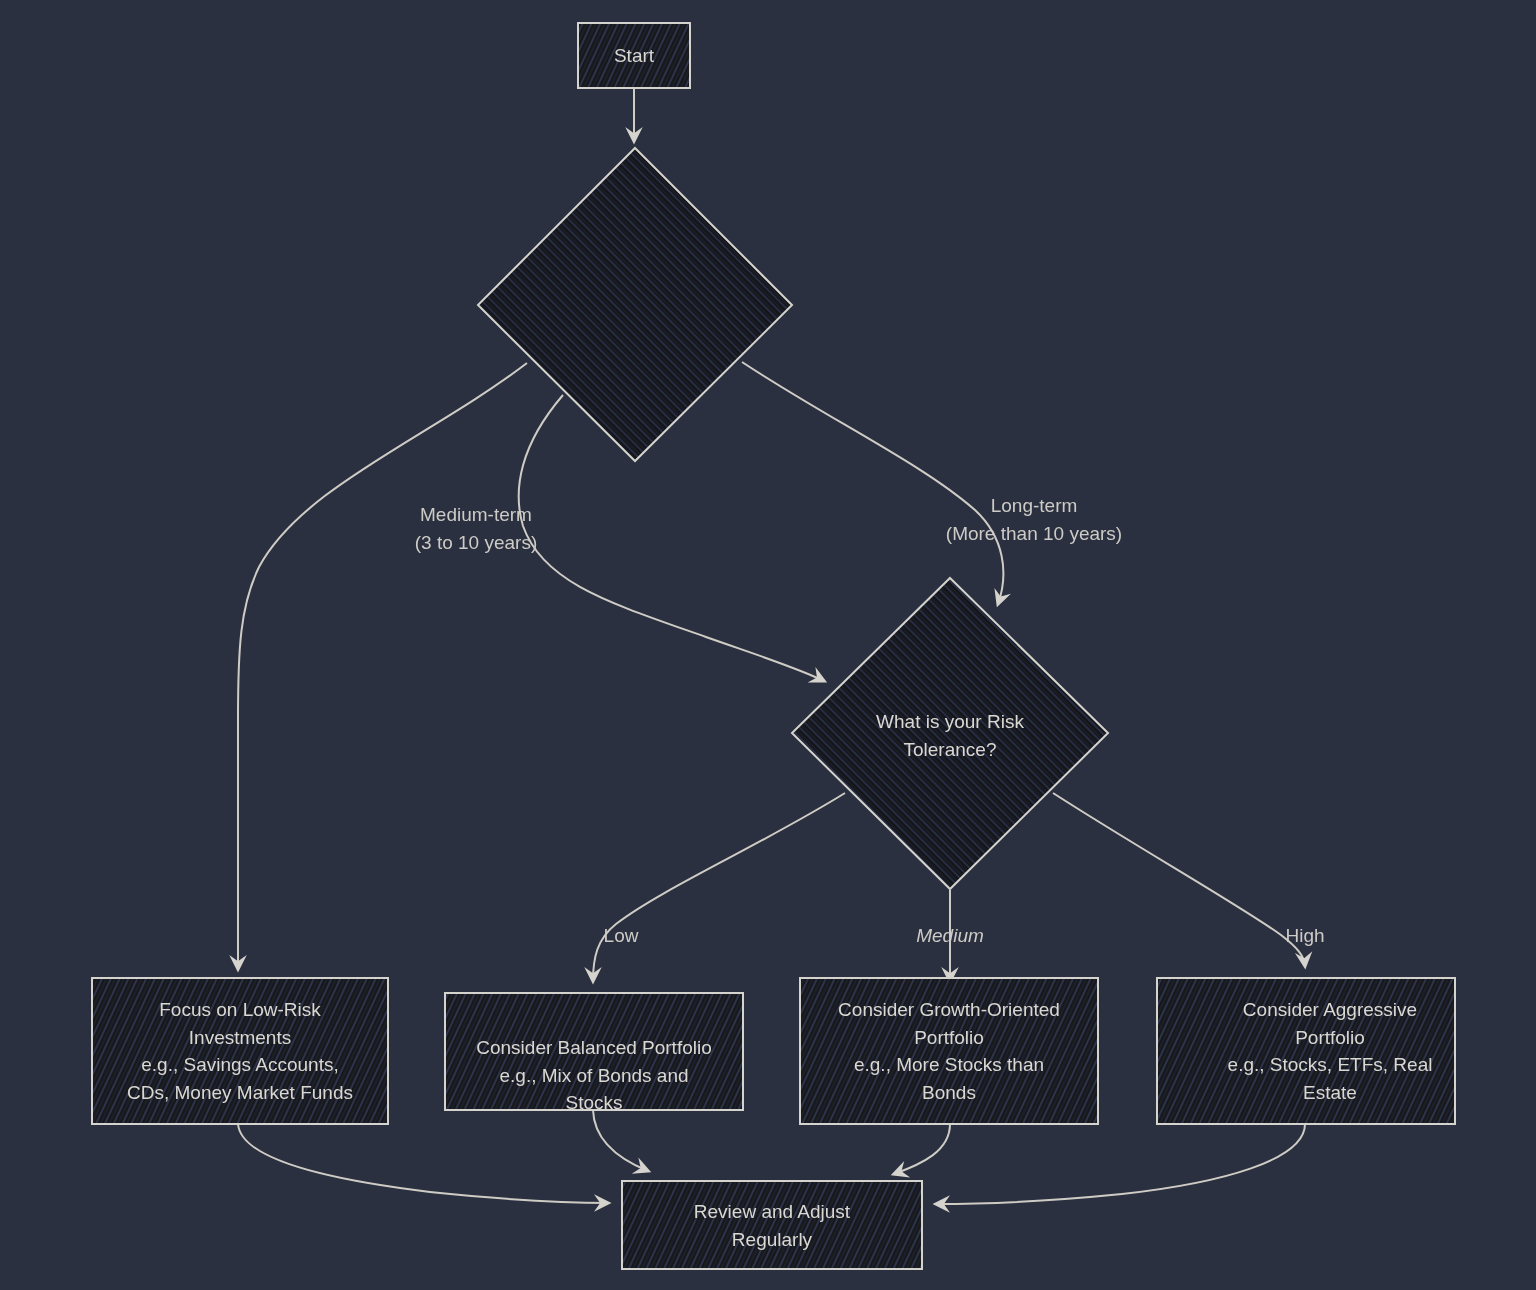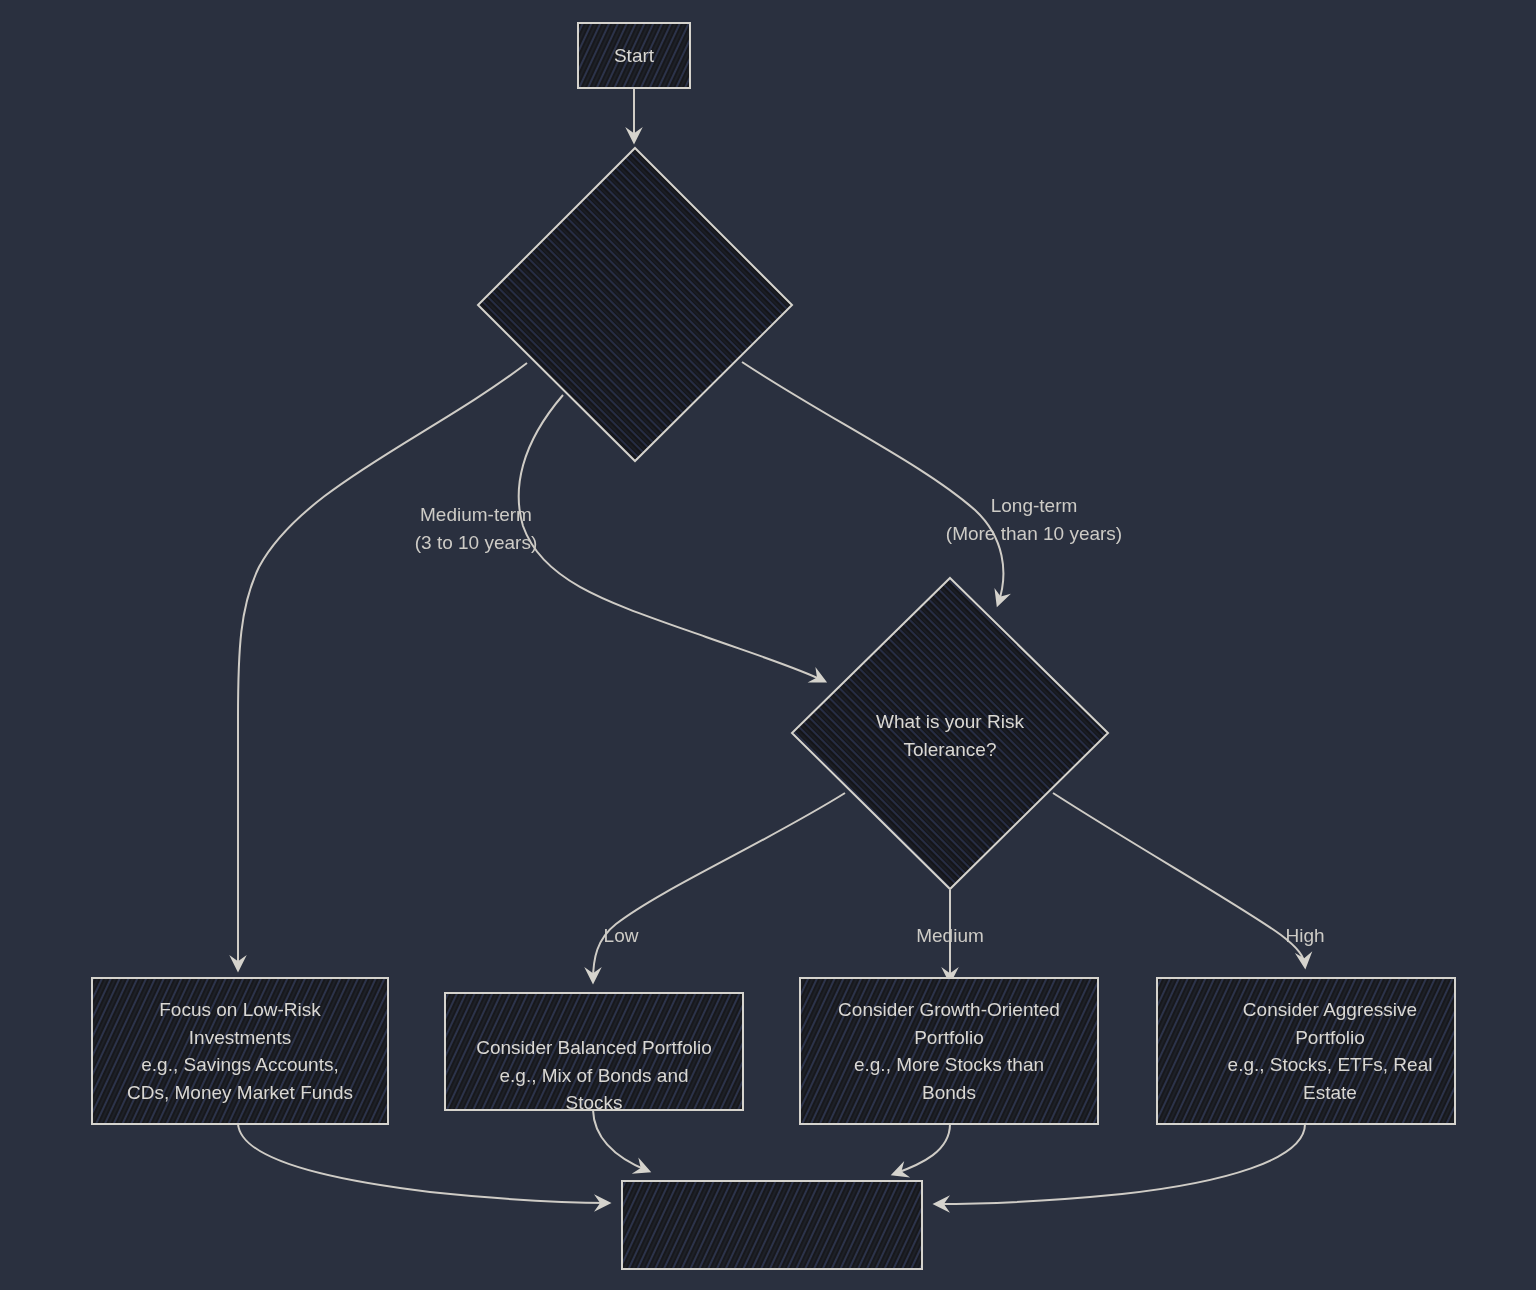--- a/index.html
+++ b/index.html
@@ -91,22 +91,24 @@
 e.g., Mix of Bonds and
 Stocks</div>
   <div class="lbl node-lbl" style="left:949px; top:1051px; width:322px;">Consider Growth-Oriented
 Portfolio
 e.g., More Stocks than
 Bonds</div>
   <div class="lbl node-lbl" style="left:1306px; top:1051px; width:274px;margin-left:24px;">Consider Aggressive
 Portfolio
 e.g., Stocks, ETFs, Real
 Estate</div>
+  <div class="lbl node-lbl" style="left:772px; top:1225px; width:296px;">Review and Adjust
+Regularly</div>
 
   <div class="lbl edge-lbl" style="left:476px; top:520px;margin-top:8px;">Medium-term
 (3 to 10 years)</div>
   <div class="lbl edge-lbl" style="left:1034px; top:519px;">Long-term
 (More than 10 years)</div>
   <div class="lbl edge-lbl" style="left:573px; top:936px;margin-left:48px;">Low</div>
-  <div class="lbl edge-lbl" style="left:950px; top:936px;">Medium</div>
+  <div class="lbl edge-lbl" style="left:950px; top:936px;font-style:italic;">Medium</div>
   <div class="lbl edge-lbl" style="left:1305px; top:936px;">High</div>
 
 </div>
 
 </body></html>

